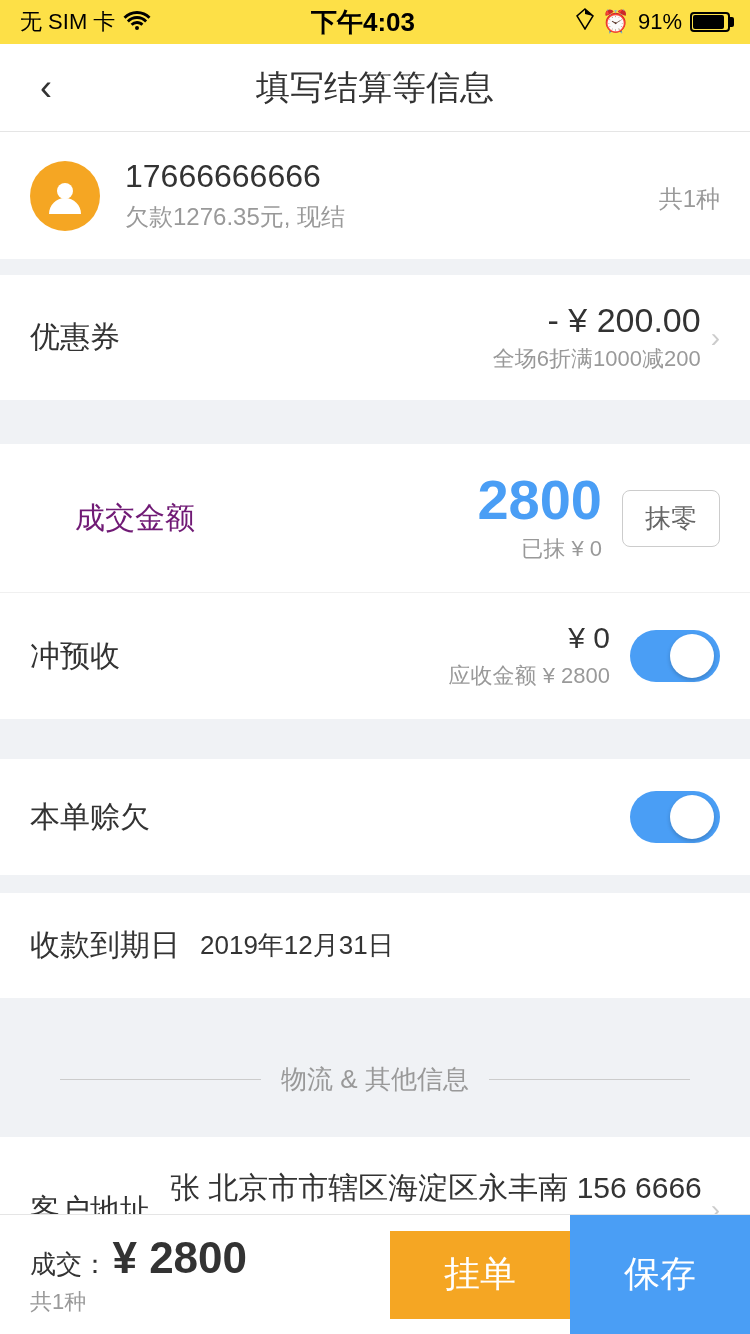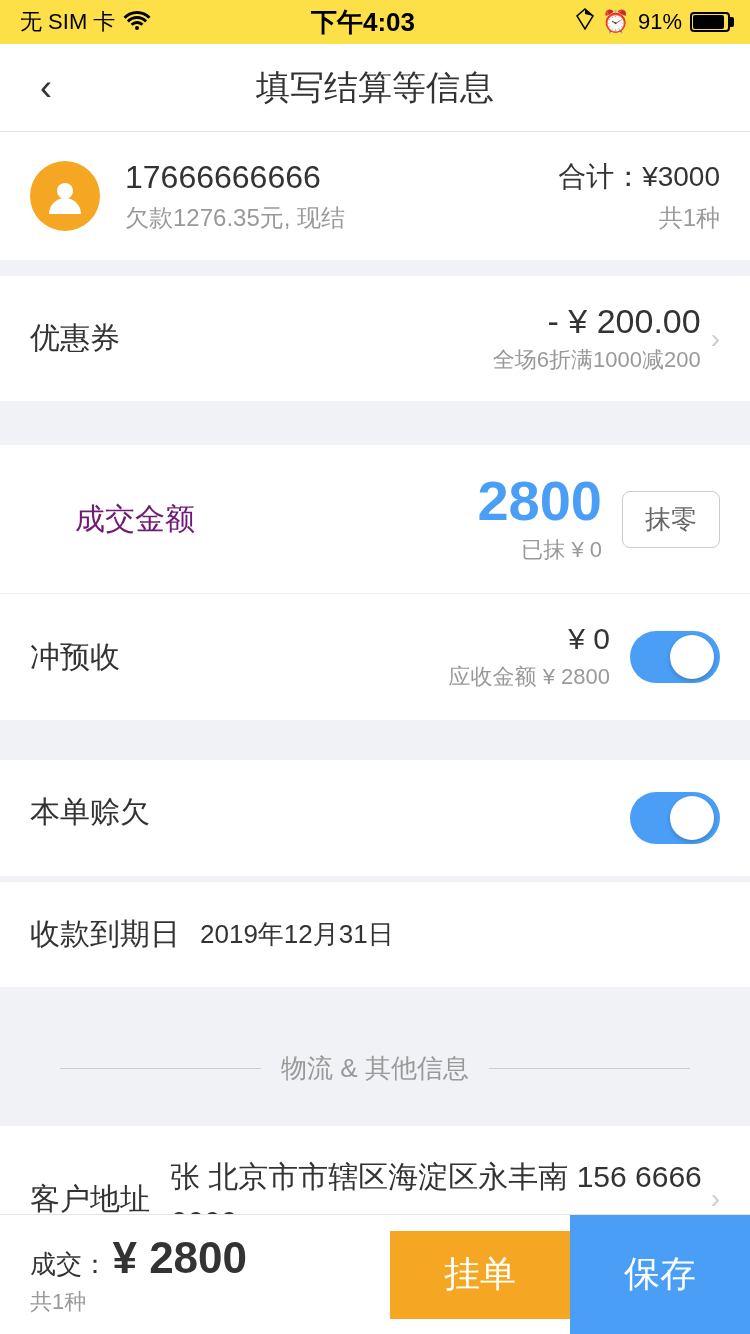--- a/index.html
+++ b/index.html
@@ -174,22 +174,23 @@
       top: 4px;
       right: 6px;
       box-shadow: 0 2px 4px rgba(0,0,0,0.2);
     }
 
     
     .debt-row {
       background: #fff;
       padding: 32px 30px;
       display: flex;
-      justify-content: space-between;
-      margin-bottom: 4px;
+      align-items: center;
+      justify-content: space-between;
+      margin-bottom: 16px;
     }
     .debt-label { font-size: 30px; color: #333; }
 
     
     .due-row {
       background: #fff;
       padding: 32px 30px;
       display: flex;
       align-items: center;
       margin-bottom: 24px;
@@ -316,21 +317,20 @@
           <circle cx="20" cy="15" r="8" fill="white"></circle>
           <path d="M4 38c0-8.8 7.2-16 16-16s16 7.2 16 16" fill="white"></path>
         </svg>
       </div>
       <div class="user-info">
         <div class="user-phone">17666666666</div>
         <div class="user-debt">欠款1276.35元, 现结</div>
       </div>
     </div>
     <div class="user-right">
-      <div class="total-amount">合计：¥3000</div>
       <div class="total-count">共1种</div>
     </div>
   </div>
 
   <div class="coupon-row">
     <span class="coupon-label">优惠券</span>
     <div class="coupon-right">
       <div class="coupon-right-block">
         <div class="coupon-discount">- ¥ 200.00</div>
         <div class="coupon-desc">全场6折满1000减200</div>

